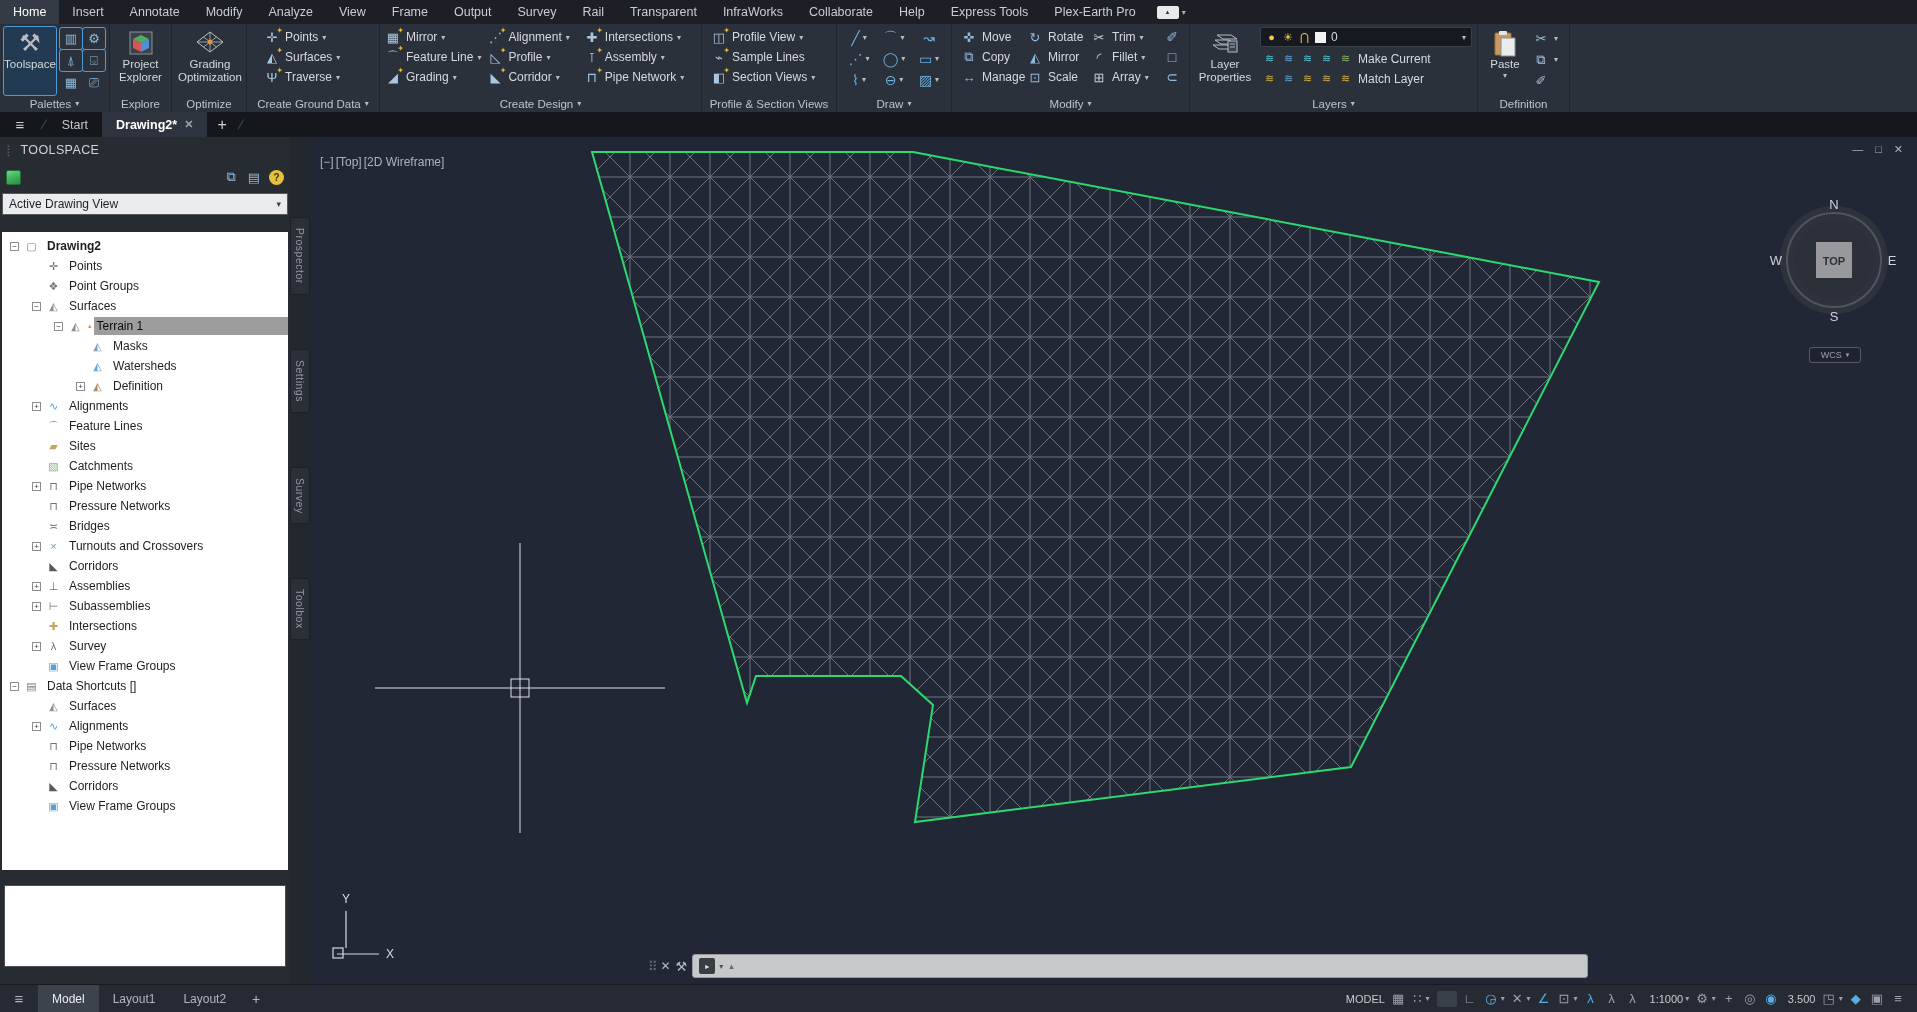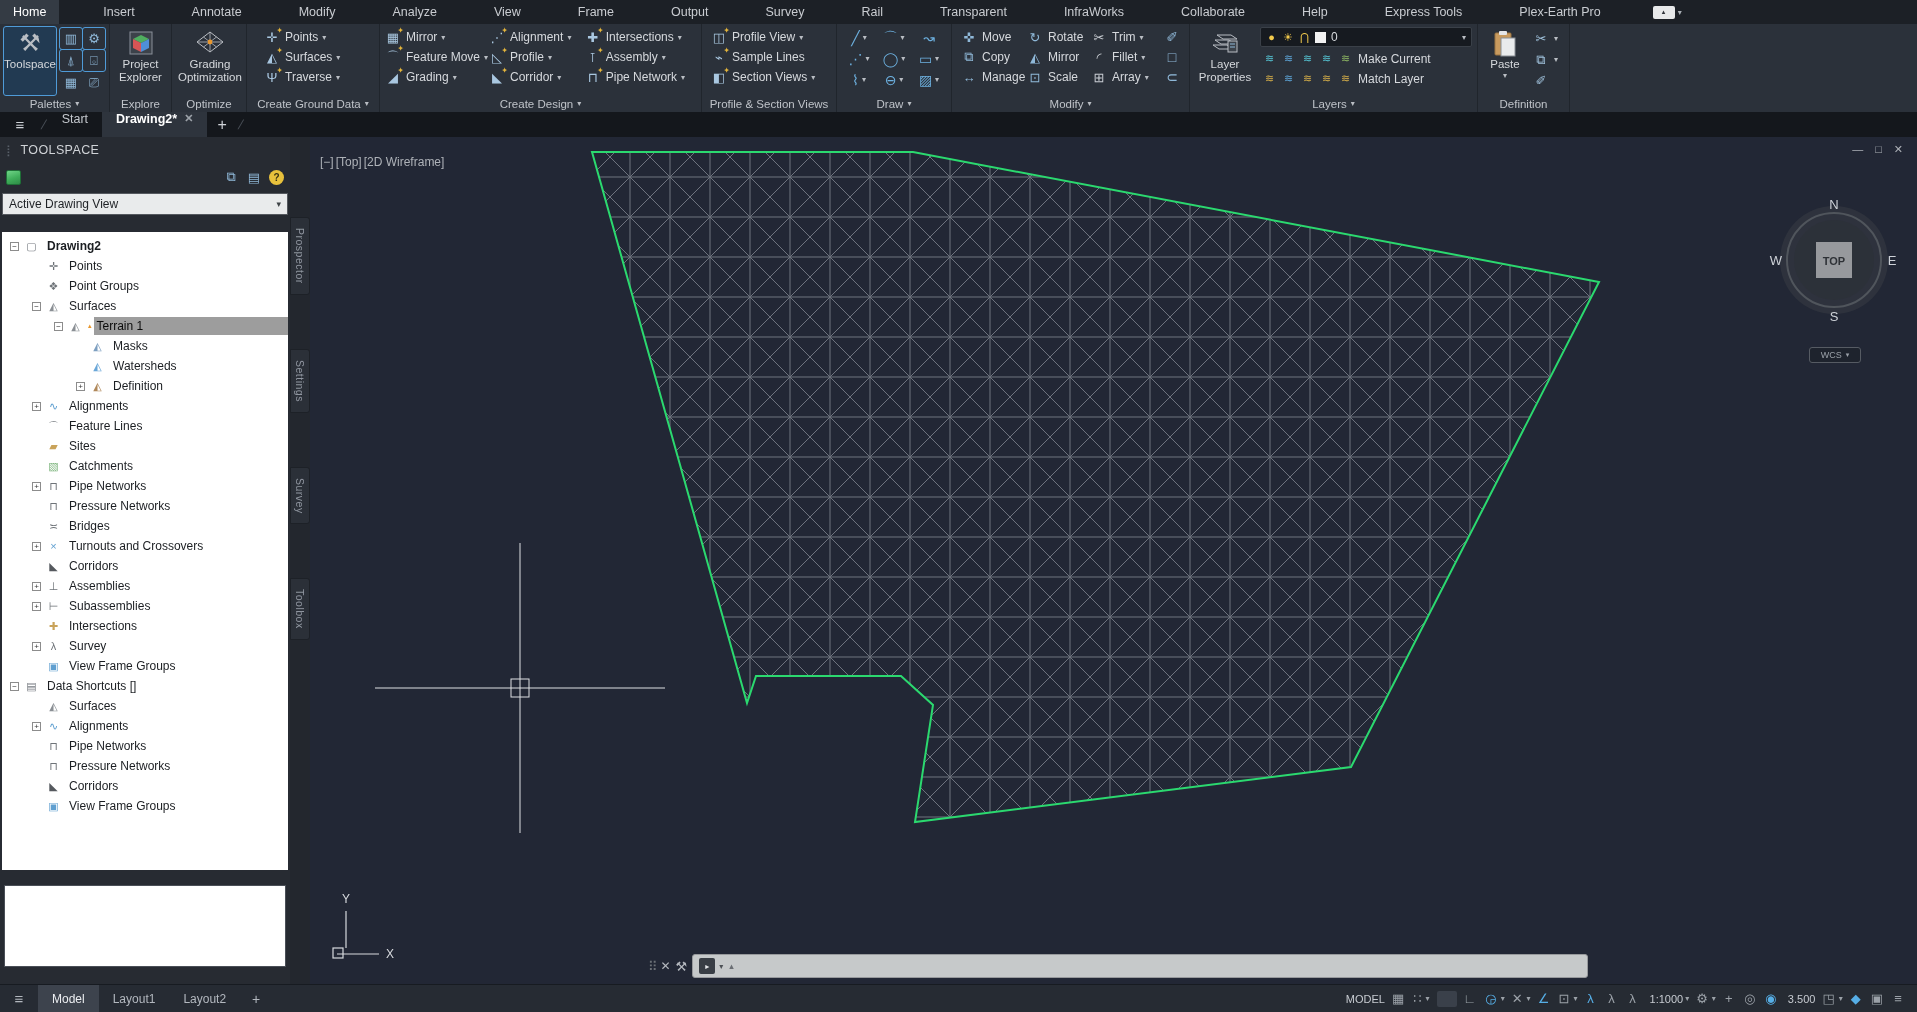--- a/index.html
+++ b/index.html
@@ -3,21 +3,21 @@
 <meta charset="utf-8">
 <style>
   * { margin:0; padding:0; box-sizing:border-box; }
   html,body { background:#101316; }
   #app {
     position:relative; width:1917px; height:1012px; overflow:hidden;
     font-family:"Liberation Sans", sans-serif; background:#222735; user-select:none;
   }
   
   .menubar { position:absolute; left:0; top:0; width:100%; height:24px;
-    background:#1c2026; display:flex; align-items:stretch; z-index:30;gap:31px; }
+    background:#1c2026; display:flex; align-items:stretch; z-index:30; }
   .menu-item { color:#c9ccd1; font-size:12.5px; padding:0 13px; display:flex; align-items:center; cursor:default; }
   .menu-item.active { background:#343b44; color:#fff; }
   .qa-btn { margin-left:8px; align-self:center; display:flex; align-items:center; gap:3px; }
   .qa-screen { width:22px; height:13px; background:#e7e9ea; border-radius:2px; color:#30343a; font-size:7px;
     display:flex; align-items:center; justify-content:center; }
   .qa-caret { color:#aab0b6; font-size:8px; }
   
   .ribbon { position:absolute; left:0; top:24px; width:100%; height:88px; background:#2b313a; display:flex; z-index:29; }
   .panel { display:flex; flex-direction:column; border-right:1px solid #20252c; }
   .panel-content { flex:1; display:flex; padding:3px 4px 0 4px; gap:4px; }
@@ -52,21 +52,21 @@
   .layers-row .rlabel { margin-left:3px; }
   
   .clip-paste { width:46px; }
   .clip-minis { display:flex; flex-direction:column; justify-content:flex-start; gap:2px; padding-top:2px; }
   .clip-minis .rrow { height:19px; }
   
   .filetabs { position:absolute; left:0; top:112px; width:100%; height:25px; background:#14171c;
     display:flex; align-items:stretch; z-index:28; }
   .ft-burger { width:40px; display:flex; align-items:center; justify-content:center; color:#cfd3d8; font-size:15px; }
   .ft-slash { color:#4a5058; font-size:13px; display:flex; align-items:center; transform:skewX(-18deg); padding:0 2px; }
-  .ft-tab { display:flex; gap:7px; padding:0 14px; color:#c3c7cd; font-size:12.5px; }
+  .ft-tab { display:flex; align-items:center; gap:7px; padding:0 14px; color:#c3c7cd; font-size:12.5px; }
   .ft-tab.active { background:#2e343d; color:#fff; font-weight:bold; }
   .ft-close { color:#9ba1a8; font-size:11px; }
   .ft-close:empty { display:none; }
   .ft-plus { display:flex; align-items:center; padding:0 10px; color:#cfd3d8; font-size:16px; }
   
   .toolspace { position:absolute; left:0; top:137px; width:290px; bottom:28px; background:#272b32; z-index:20; }
   .ts-title { height:26px; display:flex; align-items:center; gap:6px; padding:0 6px; color:#d0d3d7;
     font-size:12.5px; letter-spacing:.4px; }
   .ts-grip { color:#596069; font-size:11px; }
   .ts-toolbar { height:28px; display:flex; align-items:center; padding:0 6px; gap:6px; }
@@ -249,21 +249,21 @@
     <div class="panel" style="width:322px">
       <div class="panel-content" style="gap:2px">
         <div class="rcol" style="width:102px">
           <div class="rrow">
               <span class="ricon star">▦</span>
               <span class="rlabel">Mirror</span>
               <span class="rcaret">▾</span>
             </div>
             <div class="rrow">
               <span class="ricon star">⌒</span>
-              <span class="rlabel">Feature Move</span>
+              <span class="rlabel">Feature Line</span>
               <span class="rcaret">▾</span>
             </div>
             <div class="rrow">
               <span class="ricon star">◢</span>
               <span class="rlabel">Grading</span>
               <span class="rcaret">▾</span>
             </div>
         </div>
         <div class="rcol" style="width:96px">
           <div class="rrow">

